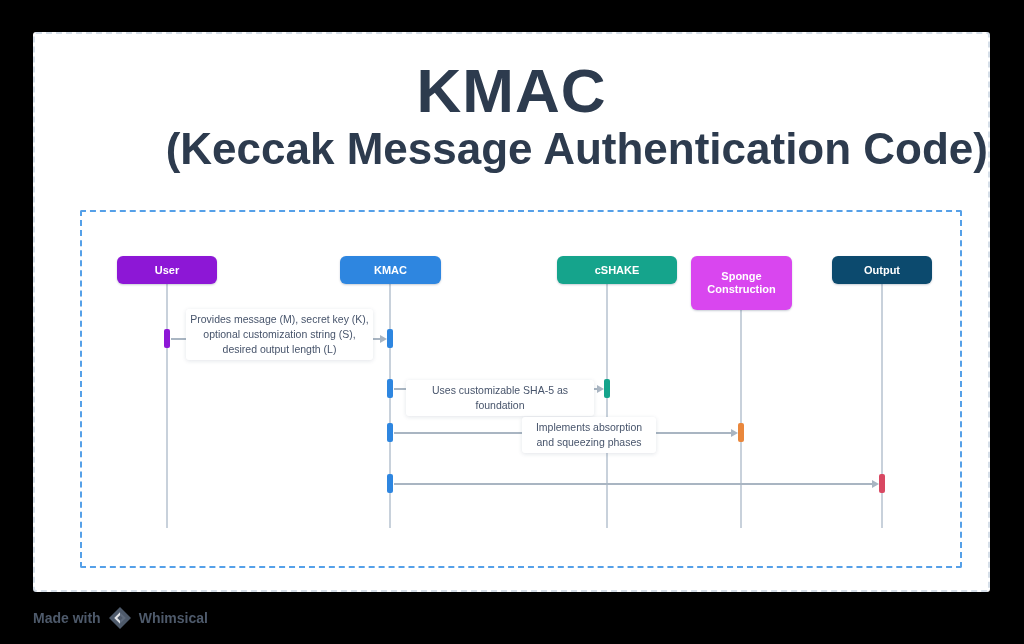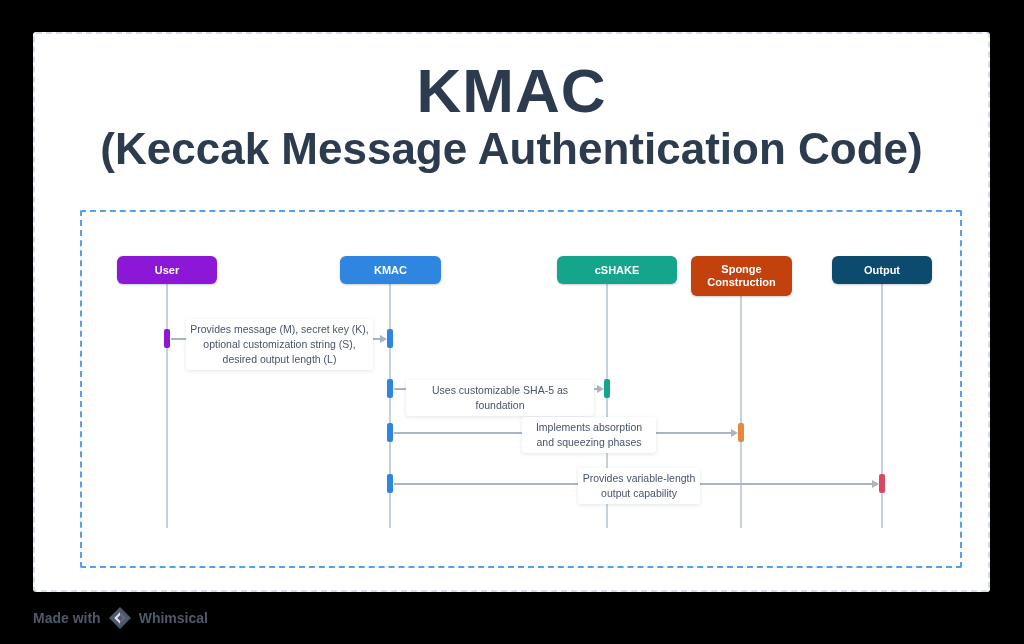--- a/index.html
+++ b/index.html
@@ -2,21 +2,21 @@
 <html style="--title: #2D3B4E; --card-border: #D6DFE9; --diagram-border: #55A0E8; --lifeline: #C8D1DB; --arrow: #A9B5C2; --label-text: #47546B; --footer-text: #4E5A6B;"><head>
 <meta charset="utf-8">
 <style>
   html,body{margin:0;padding:0;background:#000;}
   .stage{position:relative;width:1024px;height:644px;background:#000;overflow:hidden;
          font-family:Liberation Sans, sans-serif;}
   .card{position:absolute;left:33px;top:32px;width:957px;height:560px;background:#fff;
         border:2px dashed var(--card-border,#D6DFE9);border-radius:3px;box-sizing:border-box;}
   .title{margin:26px 0 0;text-align:center;font-size:62px;line-height:1.0;font-weight:bold;
          letter-spacing:1px;color:var(--title,#2D3B4E);}
-  .subtitle{margin:4px 0 0;text-align:center;font-size:44px;line-height:1.05;font-weight:bold;
+  .subtitle{margin:4px 0 0;text-align:right;font-size:44px;line-height:1.05;font-weight:bold;
          color:var(--title,#2D3B4E);}
   .diagram-frame{position:absolute;left:45px;top:176px;width:882px;height:358px;
          border:2px dashed var(--diagram-border,#55A0E8);border-radius:2px;box-sizing:border-box;}
   
   .dlayer{position:absolute;left:0;top:0;width:1024px;height:644px;pointer-events:none;}
   .participant{position:absolute;display:flex;align-items:center;justify-content:center;
          text-align:center;color:#fff;font-size:11px;font-weight:bold;line-height:13px;
          border-radius:6px;box-sizing:border-box;padding:14px 6px;z-index:6;
          box-shadow:0 1px 2px rgba(40,60,90,0.25);}
   .lifeline{position:absolute;width:2px;background:var(--lifeline,#C8D1DB);z-index:1;}
@@ -55,44 +55,43 @@
 
     <div class="msg-line" style="left:394px;top:388px;width:204px"></div>
     <div class="arrow-head" style="left:597px;top:385px"></div>
 
     <div class="msg-line" style="left:394px;top:432px;width:338px"></div>
     <div class="arrow-head" style="left:731px;top:429px"></div>
 
     <div class="msg-line" style="left:394px;top:483px;width:479px"></div>
     <div class="arrow-head" style="left:872px;top:480px"></div>
 
-    <div class="msg-label" style="left:186px;top:319px;width:187px">Provides message (M), secret key (K), optional customization string (S), desired output length (L)</div>
+    <div class="msg-label" style="left:186px;top:309px;width:187px">Provides message (M), secret key (K), optional customization string (S), desired output length (L)</div>
     <div class="msg-label" style="left:406px;top:380px;width:188px">Uses customizable SHA-5 as foundation</div>
     <div class="msg-label" style="left:522px;top:417px;width:134px">Implements absorption and squeezing phases</div>
-    <div class="msg-label" style="left:578px;top:468px;width:122px">Provides variable-length output capability</div>
 
     <div class="activation" style="left: 164px; top: 329px; background: rgb(141, 23, 214);"></div>
     <div class="activation" style="left: 387px; top: 329px; background: rgb(46, 134, 224);"></div>
     <div class="activation" style="left: 387px; top: 379px; background: rgb(46, 134, 224);"></div>
     <div class="activation" style="left: 604px; top: 379px; background: rgb(21, 164, 140);"></div>
     <div class="activation" style="left: 387px; top: 423px; background: rgb(46, 134, 224);"></div>
     <div class="activation" style="left: 738px; top: 423px; background: rgb(233, 135, 60);"></div>
     <div class="activation" style="left: 387px; top: 474px; background: rgb(46, 134, 224);"></div>
     <div class="activation" style="left: 879px; top: 474px; background: rgb(216, 72, 98);"></div>
 
     <div class="participant" style="left: 117px; top: 256px; width: 100px; height: 26px; background: rgb(141, 23, 214);">
       <span>User</span>
     </div>
     <div class="participant" style="left: 340px; top: 256px; width: 101px; height: 26px; background: rgb(46, 134, 224);">
       <span>KMAC</span>
     </div>
     <div class="participant" style="left: 557px; top: 256px; width: 120px; height: 26px; background: rgb(21, 164, 140);">
       <span>cSHAKE</span>
     </div>
-    <div class="participant" style="left: 691px; top: 256px; width: 101px; height: 40px; background: #c2410c;">
+    <div class="participant" style="left: 691px; top: 256px; width: 101px; height: 54px; background: #d946ef;">
       <span>Sponge Construction</span>
     </div>
     <div class="participant" style="left: 832px; top: 256px; width: 100px; height: 26px; background: #0c4a6e;">
       <span>Output</span>
     </div>
   </div>
 
   <div class="footer">
     <span>Made with</span>
     <span class="logo">

